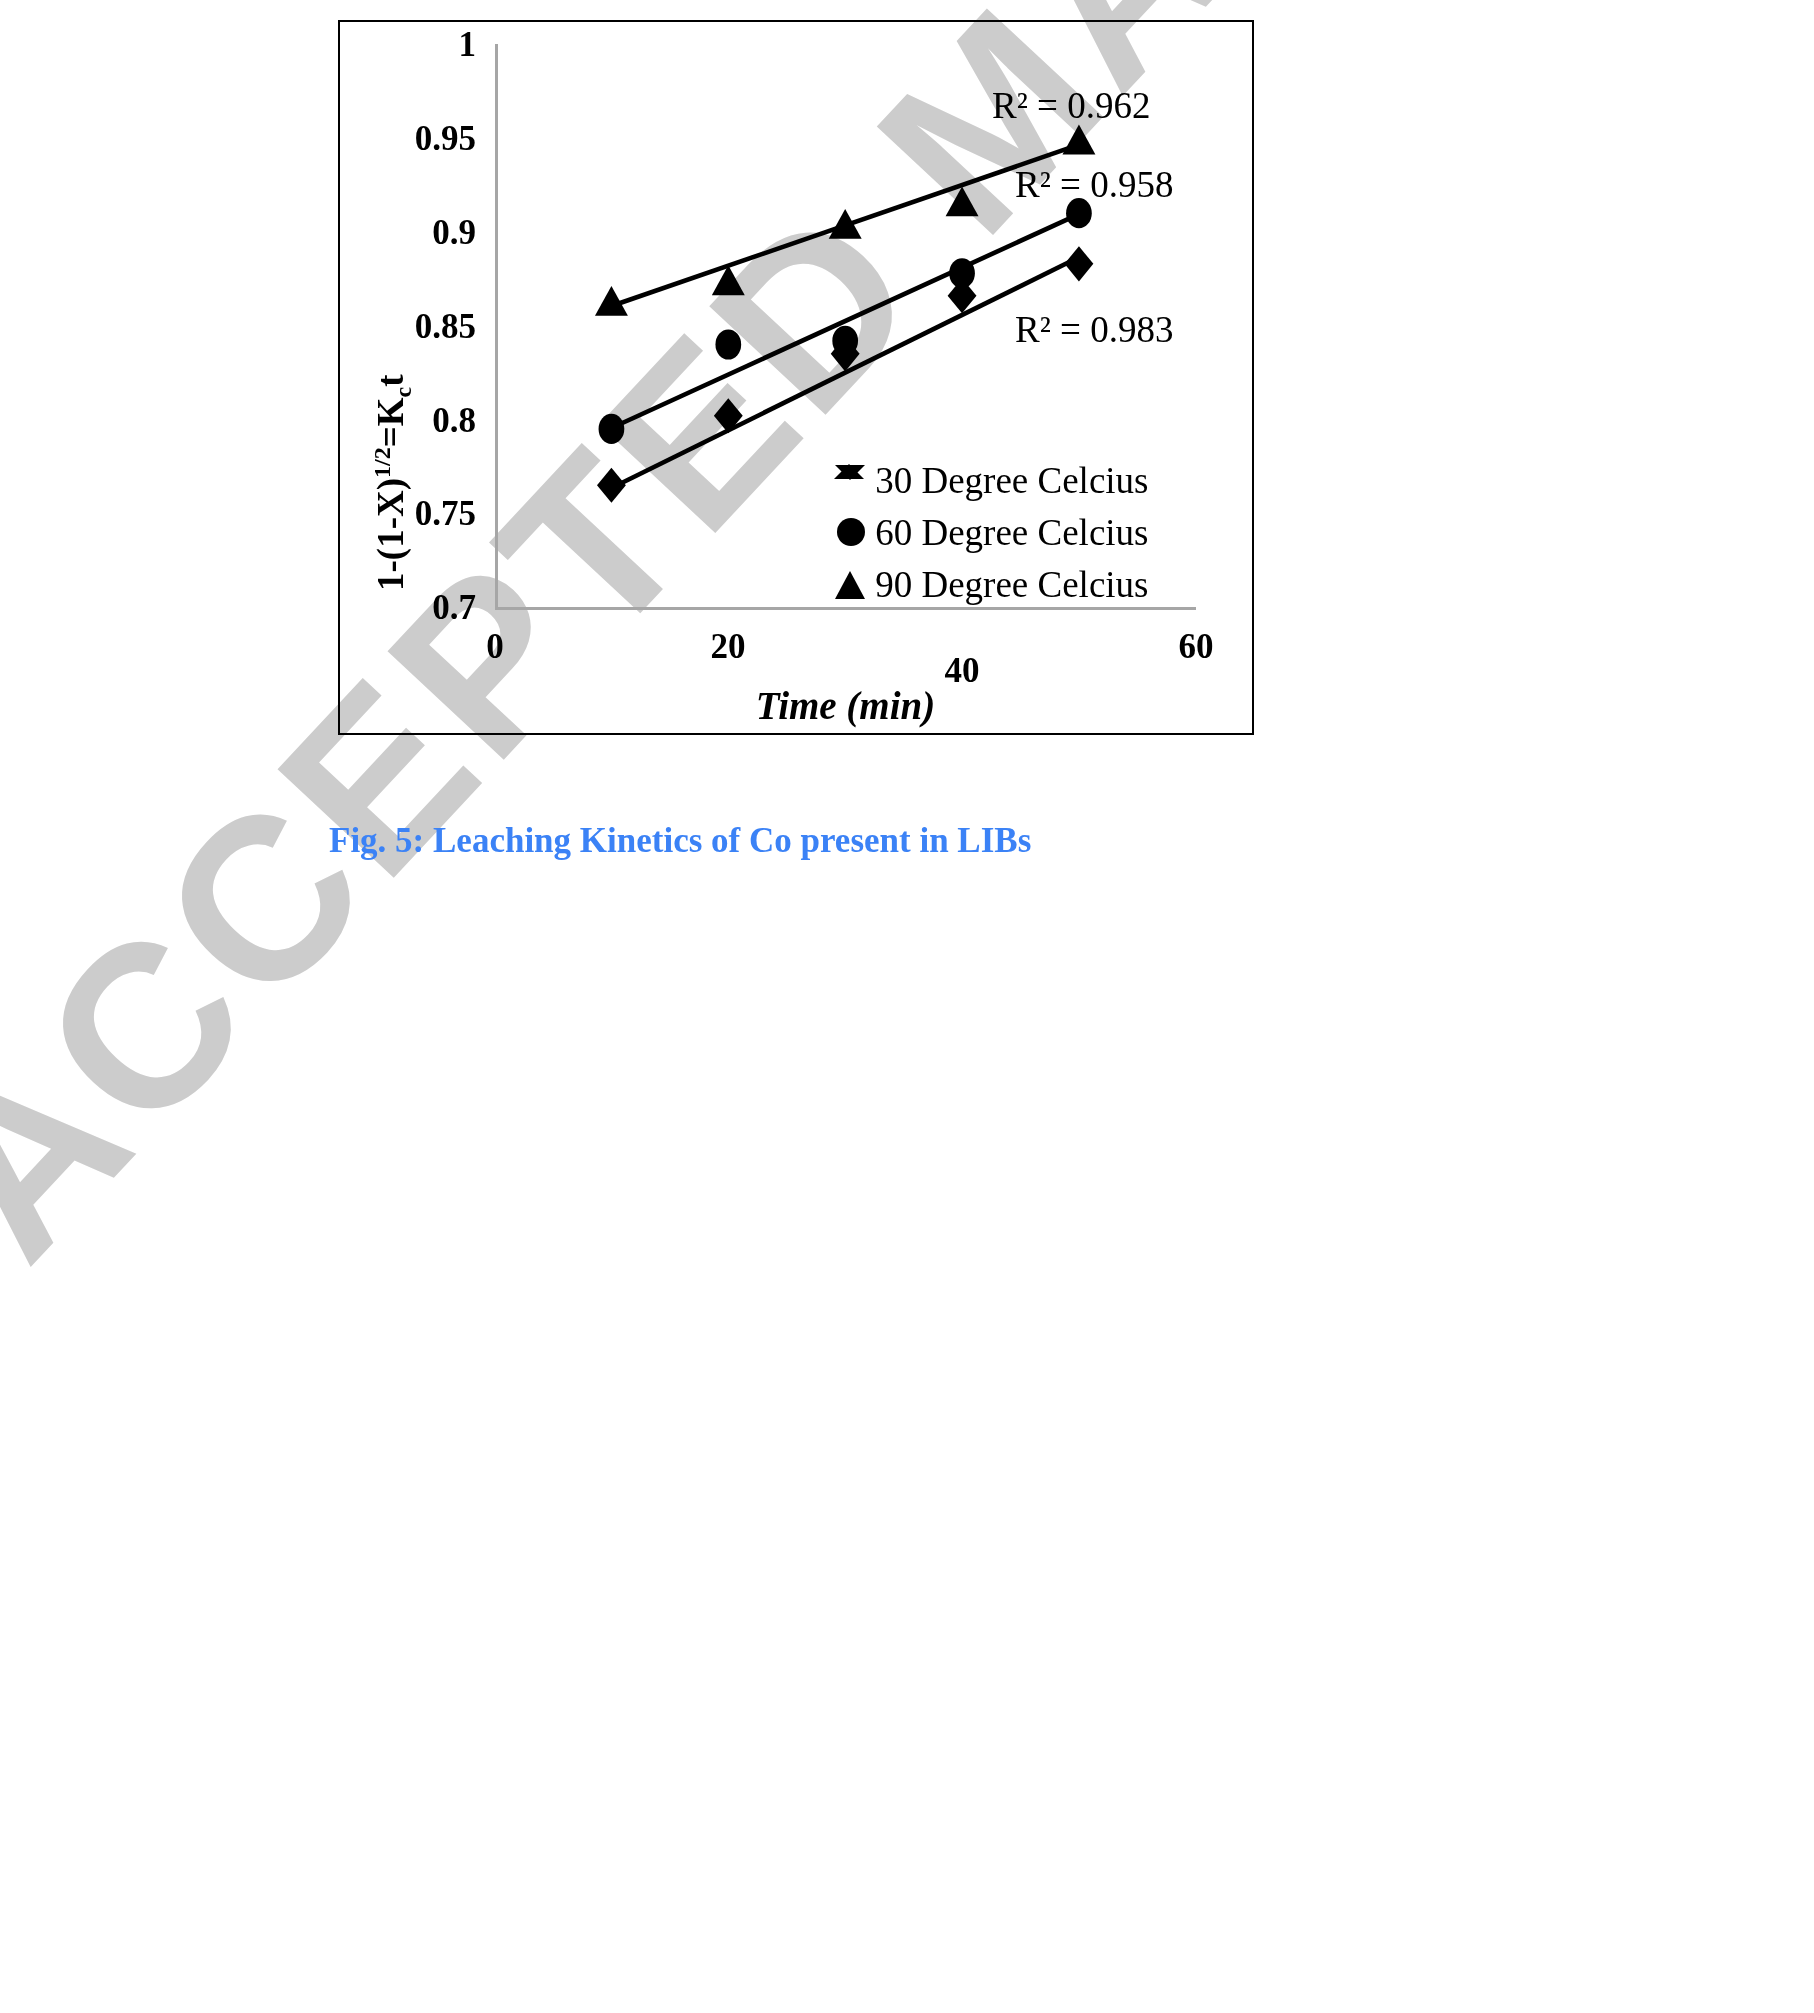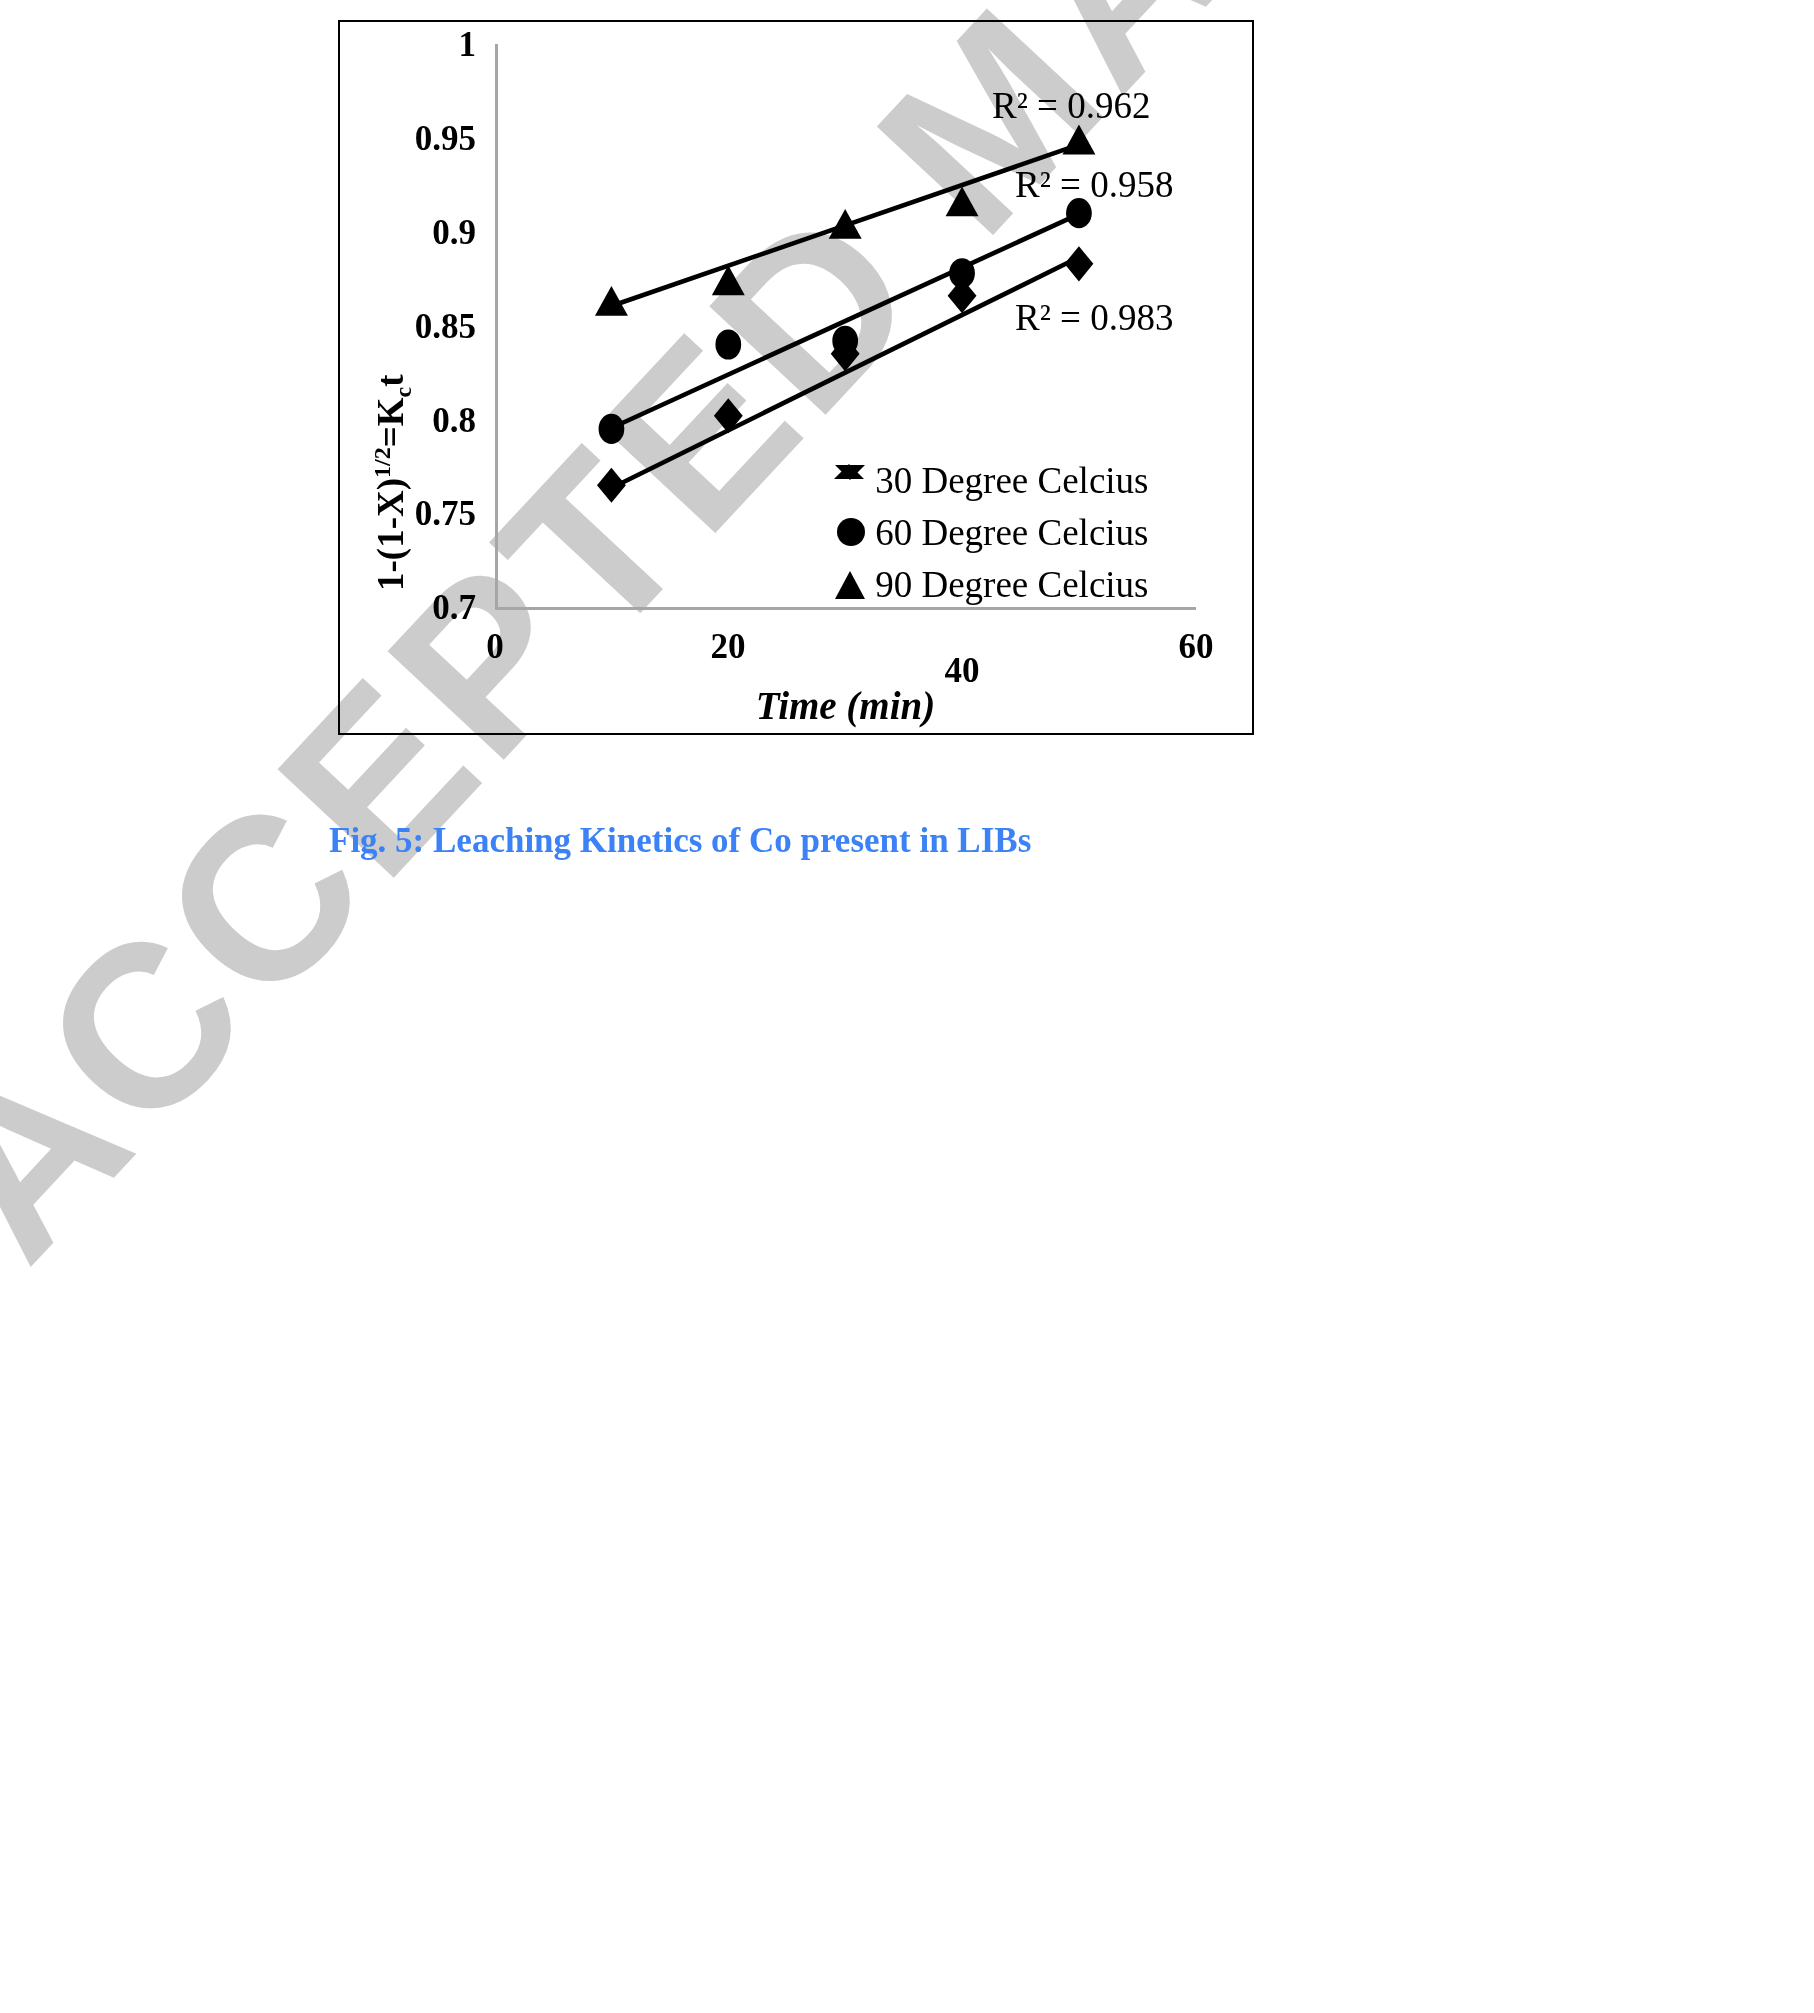--- a/index.html
+++ b/index.html
@@ -220,21 +220,21 @@
         <ellipse cx="1042.6666666666665" cy="296.06666666666666" rx="13.94" ry="16.32" fill="#000000"></ellipse>
         <ellipse cx="1169.3333333333335" cy="230.9999999999999" rx="13.94" ry="16.32" fill="#000000"></ellipse>
         <polygon points="662.6666666666666,309.9 644.8166666666666,342.2 680.5166666666667,342.2" fill="#000000"></polygon>
         <polygon points="789.3333333333333,287.5333333333333 771.4833333333332,319.8333333333333 807.1833333333333,319.8333333333333" fill="#000000"></polygon>
         <polygon points="916,226.5333333333333 898.15,258.8333333333333 933.85,258.8333333333333" fill="#000000"></polygon>
         <polygon points="1042.6666666666665,202.13333333333327 1024.8166666666666,234.43333333333325 1060.5166666666664,234.43333333333325" fill="#000000"></polygon>
         <polygon points="1169.3333333333335,135.03333333333342 1151.4833333333336,167.3333333333334 1187.1833333333334,167.3333333333334" fill="#000000"></polygon>
       </svg>
       <div class="annotation" style="left: 992px; top: 84px;">R² = 0.962</div>
       <div class="annotation" style="left: 1015px; top: 163px;">R² = 0.958</div>
-      <div class="annotation" style="left: 1015px; top: 296px;">R² = 0.983</div>
+      <div class="annotation" style="left: 1015px; top: 308px;">R² = 0.983</div>
       <div class="axis-title ytitle" style="left: 369px; top: 591px;"><span style="font-size:37px">1-(1-X)<sup style="font-size:24px">1/2</sup>=K<sub style="font-size:24px">c</sub>t</span></div>
       <div class="axis-title xtitle" style="left: 495px; top: 683px; width: 701px; font-style: italic;"><span style="font-size:39px">Time (min)</span></div>
     </div>
 
   <div class="legend" id="legend-1" style="left: 835px; top: 426px; margin-top: 28px;">
       <div class="legend-row">
         <span class="legend-marker">
           <span class="mk-diamond"></span>
         </span>
         <span class="legend-label">30 Degree Celcius</span>

